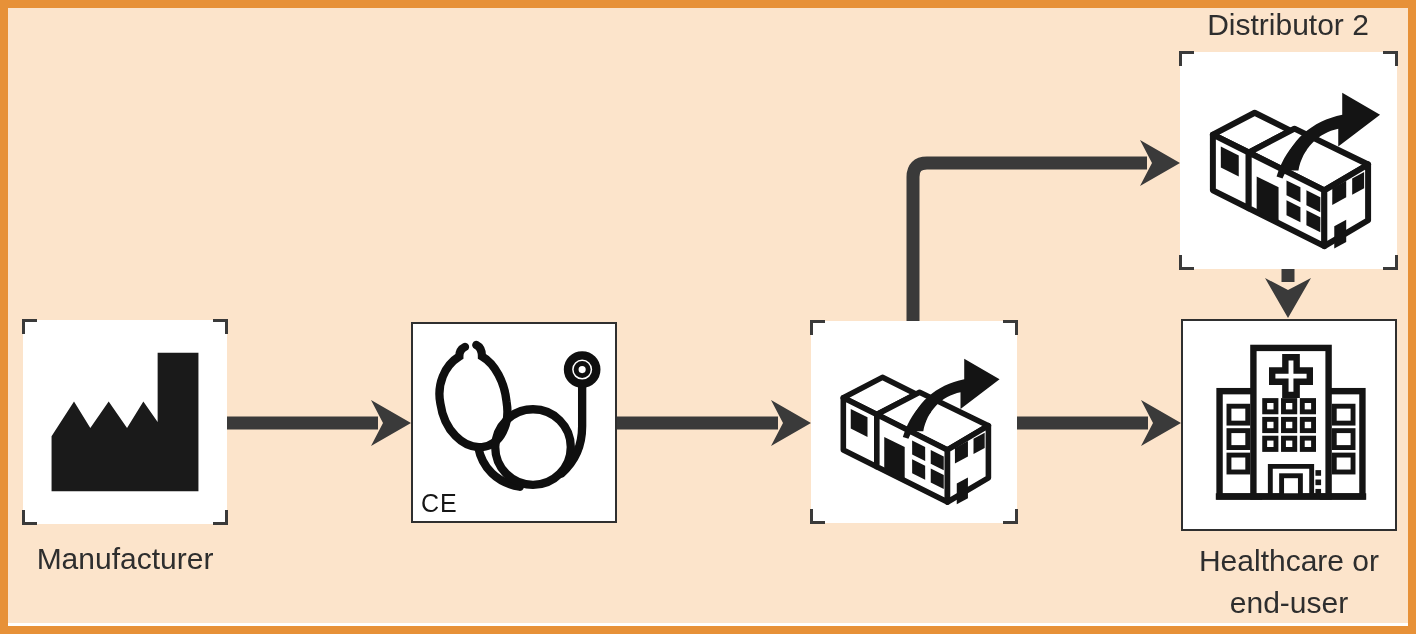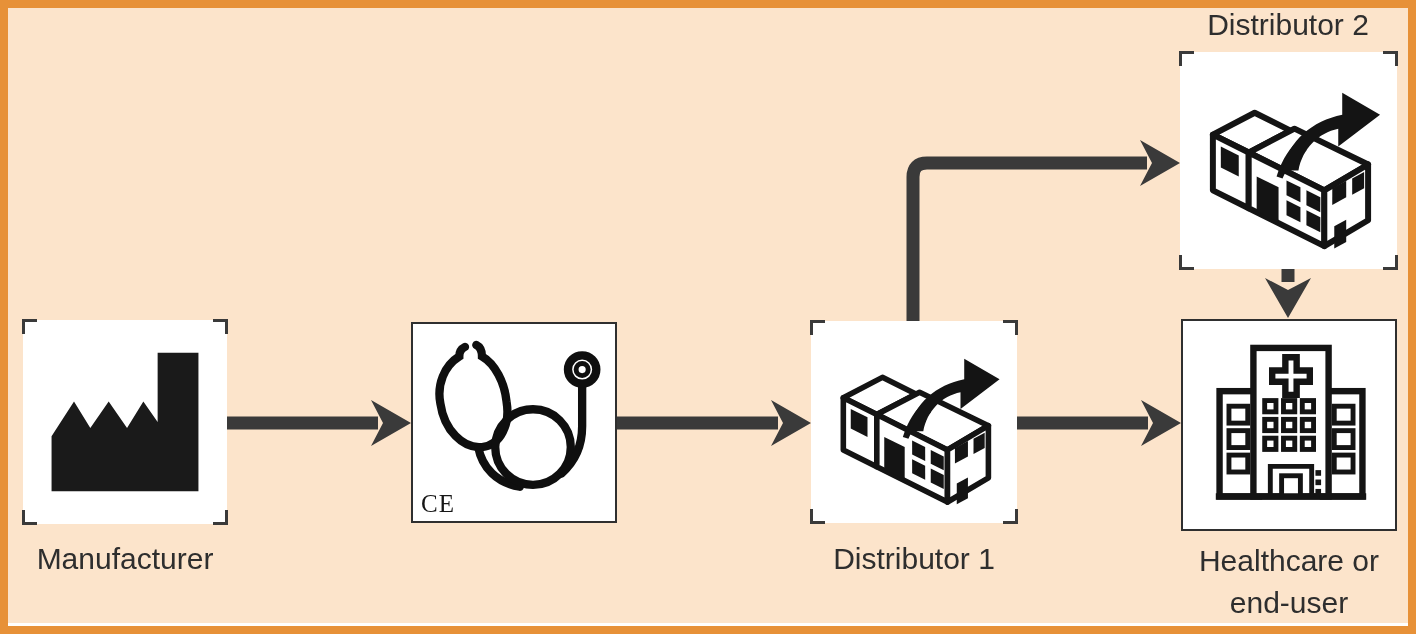--- a/index.html
+++ b/index.html
@@ -16,21 +16,21 @@
   }
   .white-strip{
     position:absolute;left:8px;right:8px;bottom:8px;height:3px;
     background:#ffffff;
   }
   .connectors{position:absolute;left:0;top:0;}
   .node{
     position:absolute;
     background:#ffffff;
   }
-  .node.bordered{border:2px solid #2f2f2f;box-sizing:border-box;font-family:Liberation Serif, serif;}
+  .node.bordered{border:2px solid #2f2f2f;box-sizing:border-box;}
   .icon-svg{position:absolute;}
   .bracket{position:absolute;width:15px;height:15px;box-sizing:border-box;}
   .bracket.tl{left:-1px;top:-1px;border-top:3px solid #3a3a3a;border-left:3px solid #3a3a3a;}
   .bracket.tr{right:-1px;top:-1px;border-top:3px solid #3a3a3a;border-right:3px solid #3a3a3a;}
   .bracket.bl{left:-1px;bottom:-1px;border-bottom:3px solid #3a3a3a;border-left:3px solid #3a3a3a;}
   .bracket.br{right:-1px;bottom:-1px;border-bottom:3px solid #3a3a3a;border-right:3px solid #3a3a3a;}
   .node-label{
     position:absolute;
     width:300px;
     font-size:30px;line-height:42px;
@@ -118,21 +118,20 @@
         <polygon points="49,70 56,73.5 56,81 49,77.5"></polygon>
         <polygon points="59,75 66,78.5 66,86 59,82.5"></polygon>
         <polygon points="72,64 79,60.2 79,68.5 72,72.3"></polygon>
         <polygon points="82,59 88,55.8 88,64 82,67.2"></polygon>
         <polygon points="73,83 79,79.8 79,91 73,94.2"></polygon>
         <path d="M44,58 C47,49 51,43 56,39 L59,45 C54,49 49,54 47,59 Z"></path>
         <path d="M47,55 C50,40 62,30 77,27 L77,16 L96,27 L75,43 L75,34 C65,36 57,44 55,55 Z"></path>
       </g>
     </svg>
   </div>
-  <div class="node-label" style="left:764px;top:538px;">Distributor 1</div>
 
   <div class="node-label" style="left:1138px;top:4px;">Distributor 2</div>
   <div class="node" style="left:1180px;top:52px;width:217px;height:217px;">
     <div class="bracket tl"></div>
     <div class="bracket tr"></div>
     <div class="bracket bl"></div>
     <div class="bracket br"></div>
     <svg class="icon-svg" style="left:9px;top:9px;" width="199" height="199" viewBox="0 0 100 100">
       <g fill="#ffffff" stroke="#141414" stroke-width="3" stroke-linejoin="round">
         <polygon points="12,37 33,26 51,35 30,46"></polygon>

